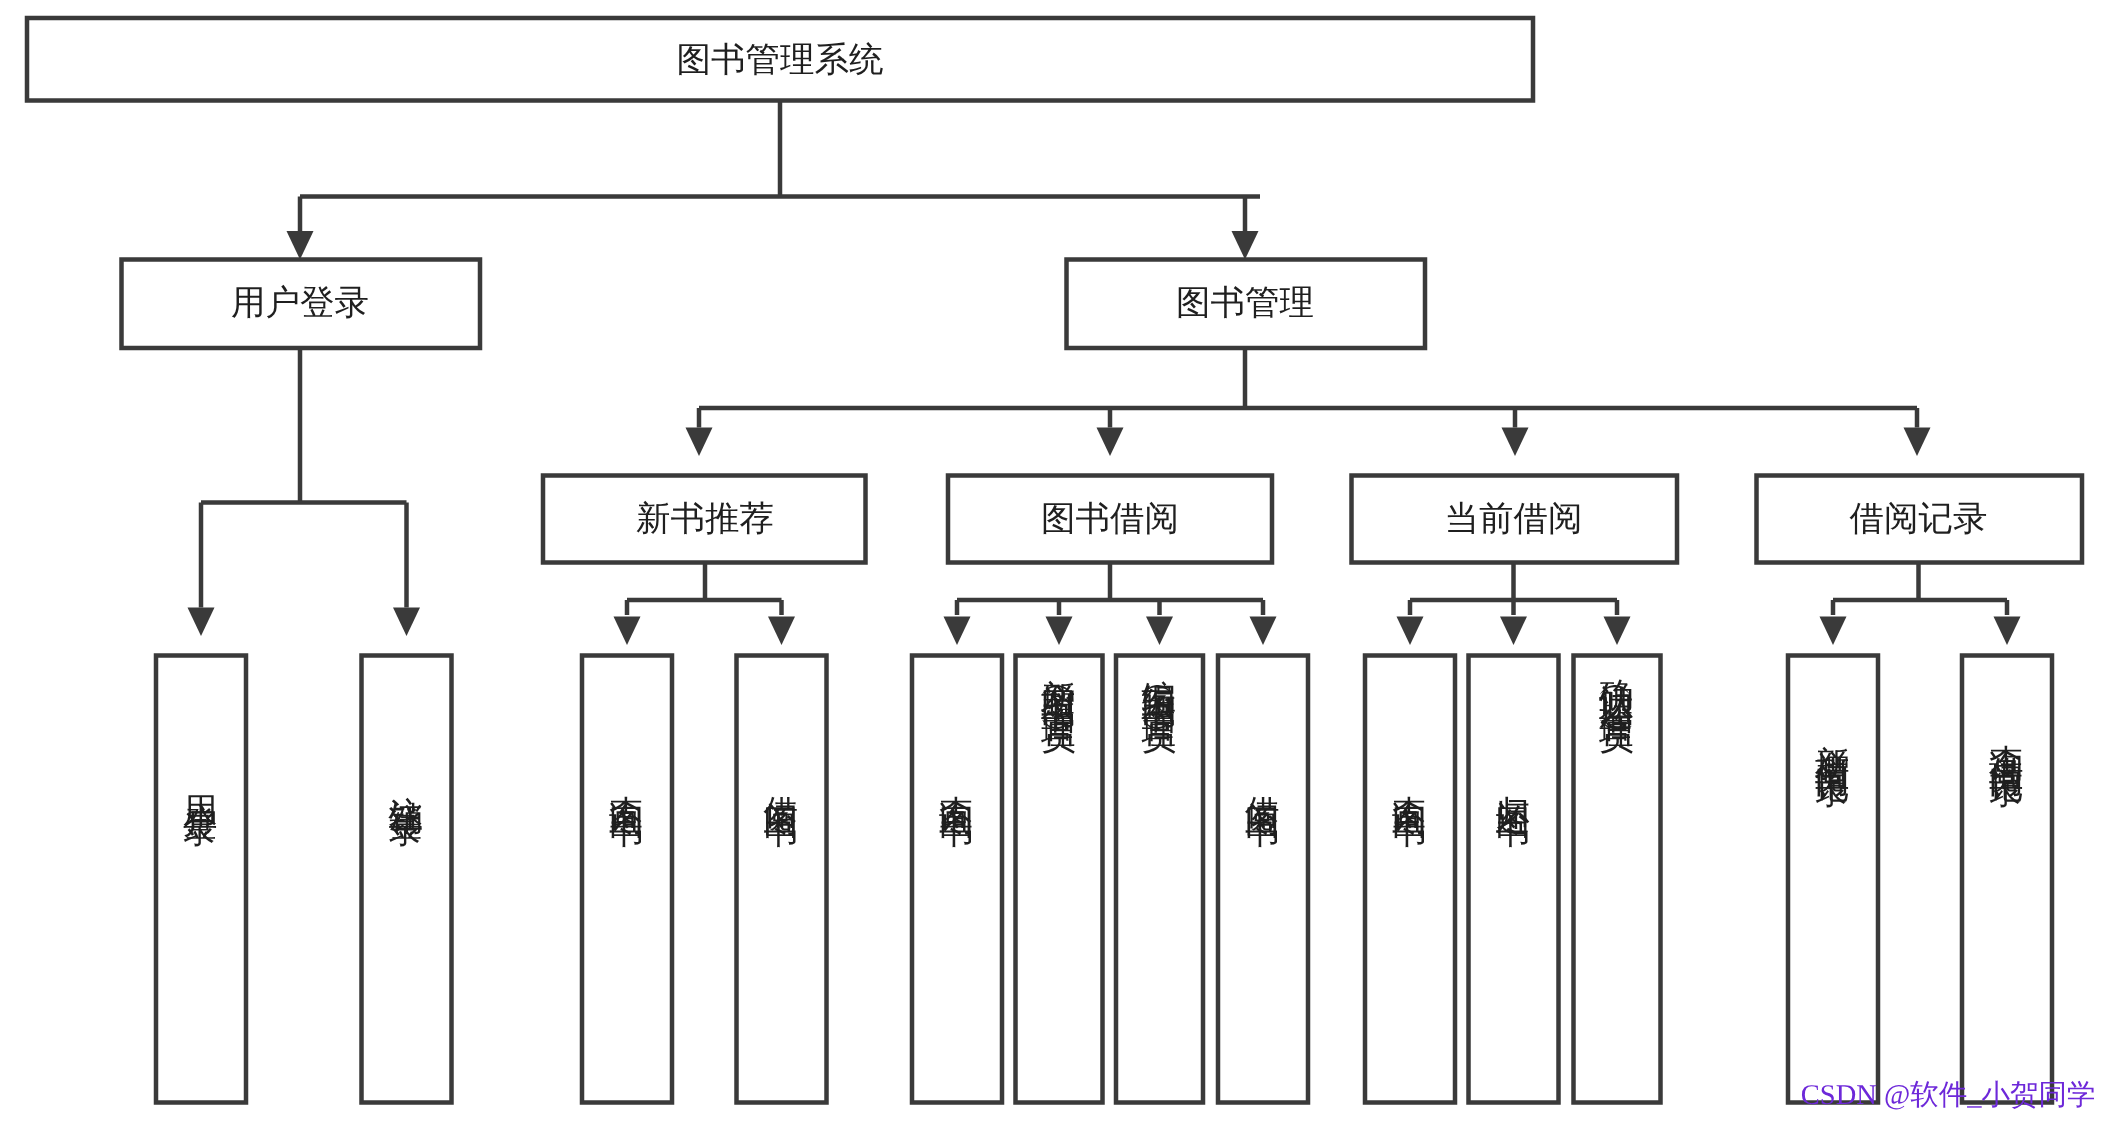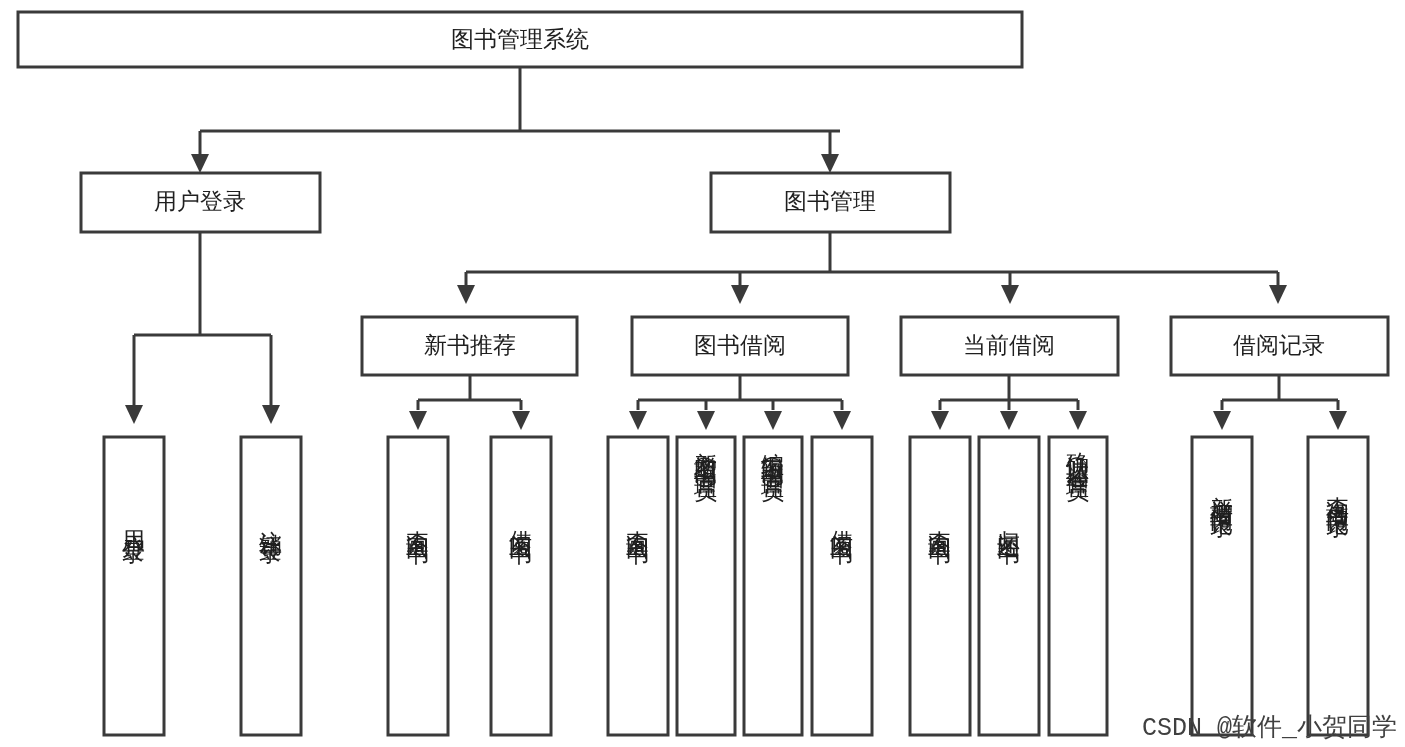--- a/index.html
+++ b/index.html
@@ -18,22 +18,22 @@
     dominant-baseline:middle;
   }
   .vlbl{
     font-family:"Liberation Sans","DejaVu Sans",sans-serif;
     fill:#1f1f1f;font-size:23px;text-anchor:middle;
     writing-mode:vertical-rl;glyph-orientation-vertical:0;
     letter-spacing:4px;
   }
   .watermark{
     position:absolute;right:8px;bottom:4px;
-    font-family:Liberation Mono, monospace;
-    font-size:25px;color:#404040;white-space:nowrap;
+    font-family:Liberation Serif, serif;
+    font-size:19px;color:#6d28d9;white-space:nowrap;
     pointer-events:none;
   }
 </style>
 </head>
 <body>
 
 <div id="diagram-root">
 
   <svg id="flow" viewBox="0 0 1405 747" xmlns="http://www.w3.org/2000/svg">
 

